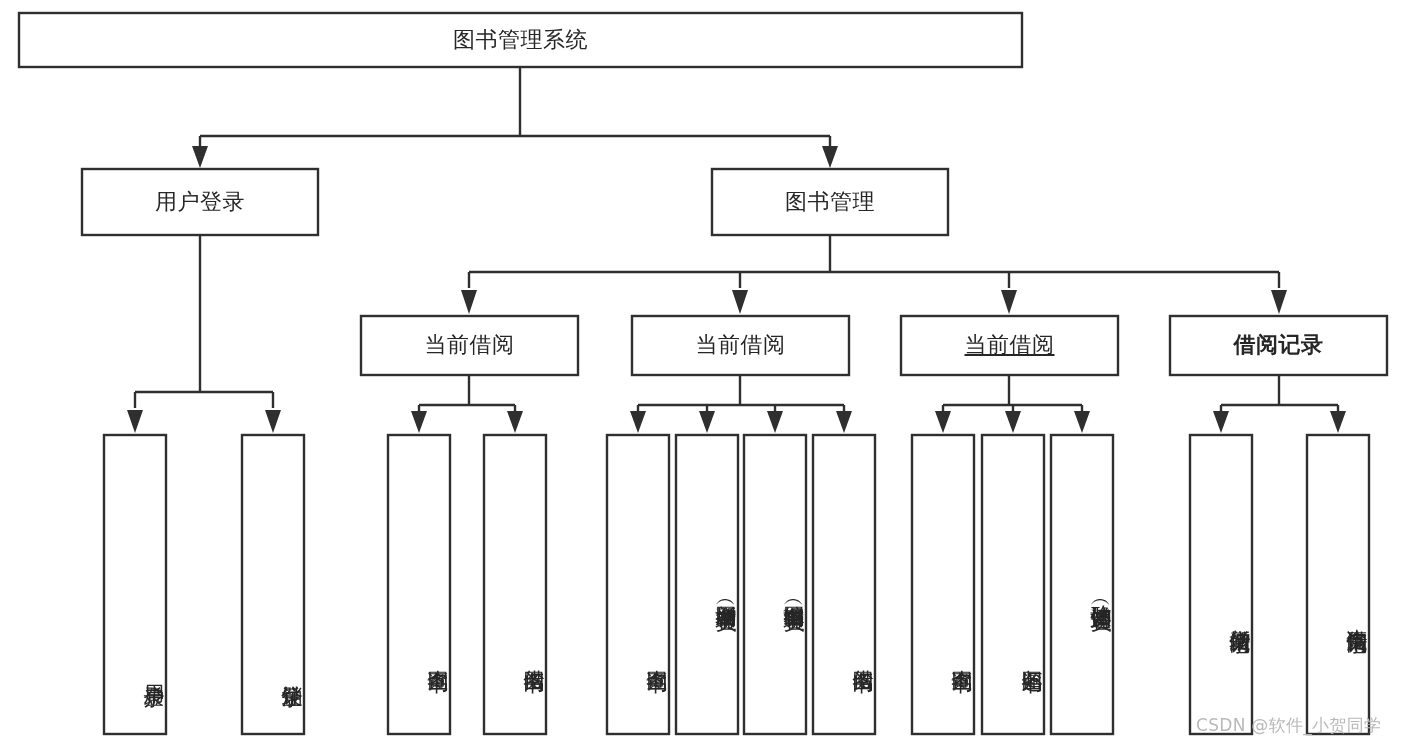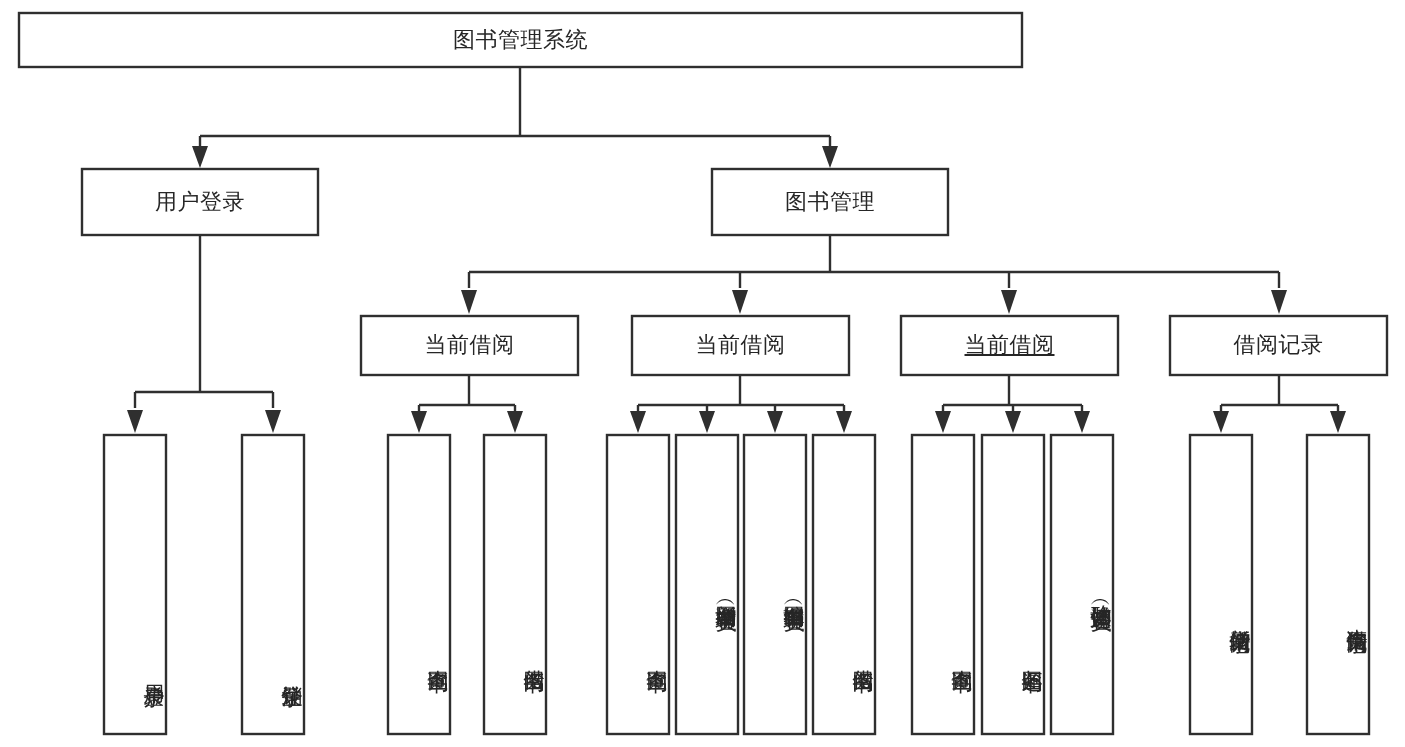--- a/index.html
+++ b/index.html
@@ -194,21 +194,21 @@
   </div>
 
   <div class="node-label-h" style="left:632px; top:316px; width:217px; height:59px;">
     <span>当前借阅</span>
   </div>
 
   <div class="node-label-h" style="left:901px; top:316px; width:217px; height:59px;text-decoration:underline;">
     <span>当前借阅</span>
   </div>
 
-  <div class="node-label-h" style="left:1170px; top:316px; width:217px; height:59px;">
+  <div class="node-label-h" style="left:1170px; top:316px; width:217px; height:59px;font-weight:bold;">
     <span>借阅记录</span>
   </div>
 
   <div class="node-label-v" style="left:104px; top:435px; width:62px; height:299px; padding-top:85px;">
     <span>用户登录</span>
   </div>
 
   <div class="node-label-v" style="left:242px; top:435px; width:62px; height:299px; padding-top:85px;">
     <span>注销登录</span>
   </div>
@@ -250,14 +250,15 @@
   </div>
 
   <div class="node-label-v" style="left:1190px; top:435px; width:62px; height:299px; padding-top:30px;">
     <span>新增借阅记录</span>
   </div>
 
   <div class="node-label-v" style="left:1307px; top:435px; width:62px; height:299px; padding-top:30px;">
     <span>查询借阅记录</span>
   </div>
 
+  <div class="watermark">CSDN @软件_小贺同学</div>
 
 </div>
 
 </body></html>

